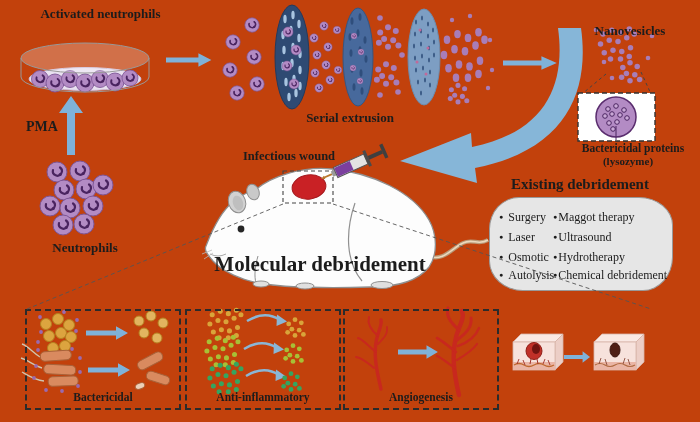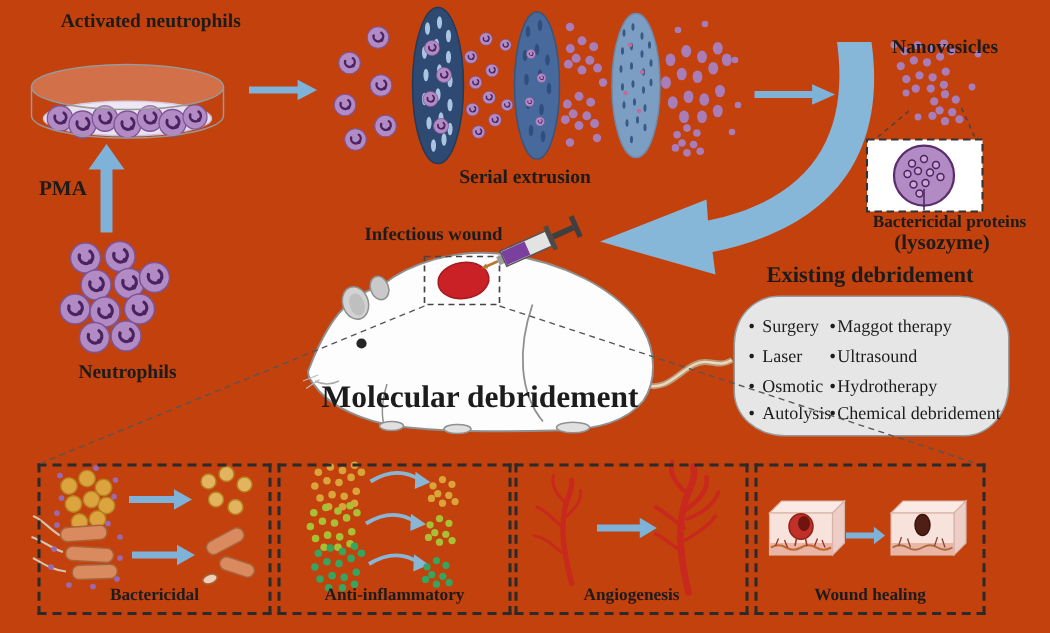--- a/index.html
+++ b/index.html
@@ -395,21 +395,21 @@
   <line x1="283" y1="204" x2="27" y2="309" stroke="#555" stroke-width="0.9" stroke-dasharray="4,3"></line>
   <line x1="333" y1="204" x2="651" y2="309" stroke="#555" stroke-width="0.9" stroke-dasharray="4,3"></line>
 </svg>
 
 <div class="lbl ctr" style="left:18px;top:6px;width:165px;font-size:13px;">Activated neutrophils</div>
 <div class="lbl" style="left:26px;top:119px;font-size:14px;">PMA</div>
 <div class="lbl ctr" style="left:30px;top:240px;width:110px;font-size:13px;">Neutrophils</div>
 <div class="lbl ctr" style="left:285px;top:110px;width:130px;font-size:13px;">Serial extrusion</div>
 <div class="lbl ctr" style="left:575px;top:5px;width:110px;font-size:13px;margin-top:18px;">Nanovesicles</div>
 <div class="lbl ctr" style="left:563px;top:142px;width:140px;font-size:11.5px;">Bactericidal proteins</div>
-<div class="lbl ctr" style="left:558px;top:155px;width:140px;font-size:14px;">(lysozyme)</div>
+<div class="lbl ctr" style="left:558px;top:155px;width:140px;font-size:11px;">(lysozyme)</div>
 <div class="lbl" style="left:243px;top:149px;font-size:12.5px;">Infectious wound</div>
 <div class="lbl ctr" style="left:200px;top:252px;width:240px;font-size:21px;">Molecular debridement</div>
 <div class="lbl ctr" style="left:489px;top:176px;width:182px;font-size:15px;">Existing debridement</div>
 
 <div id="existing-box"></div>
 <div class="eb-item c1" style="left:499px;top:210px;"><span>Surgery</span></div>
 <div class="eb-item c1" style="left:499px;top:230px;"><span>Laser</span></div>
 <div class="eb-item c1" style="left:499px;top:250px;"><span>Osmotic</span></div>
 <div class="eb-item c1" style="left:499px;top:268px;"><span>Autolysis</span></div>
 <div class="eb-item c2" style="left:553px;top:210px;"><span>Maggot therapy</span></div>
@@ -419,17 +419,14 @@
 
 <div class="panel" style="left:25px;width:152px;text-decoration:underline;">
   <div class="plabel">Bactericidal</div>
 </div>
 <div class="panel" style="left:185px;width:152px;">
   <div class="plabel">Anti-inflammatory</div>
 </div>
 <div class="panel" style="left:343px;width:152px;">
   <div class="plabel">Angiogenesis</div>
 </div>
-<div class="panel" style="left:503px;width:150px;">
-  <div class="plabel">Wound healing</div>
+
 </div>
 
-</div>
-
 </body></html>

